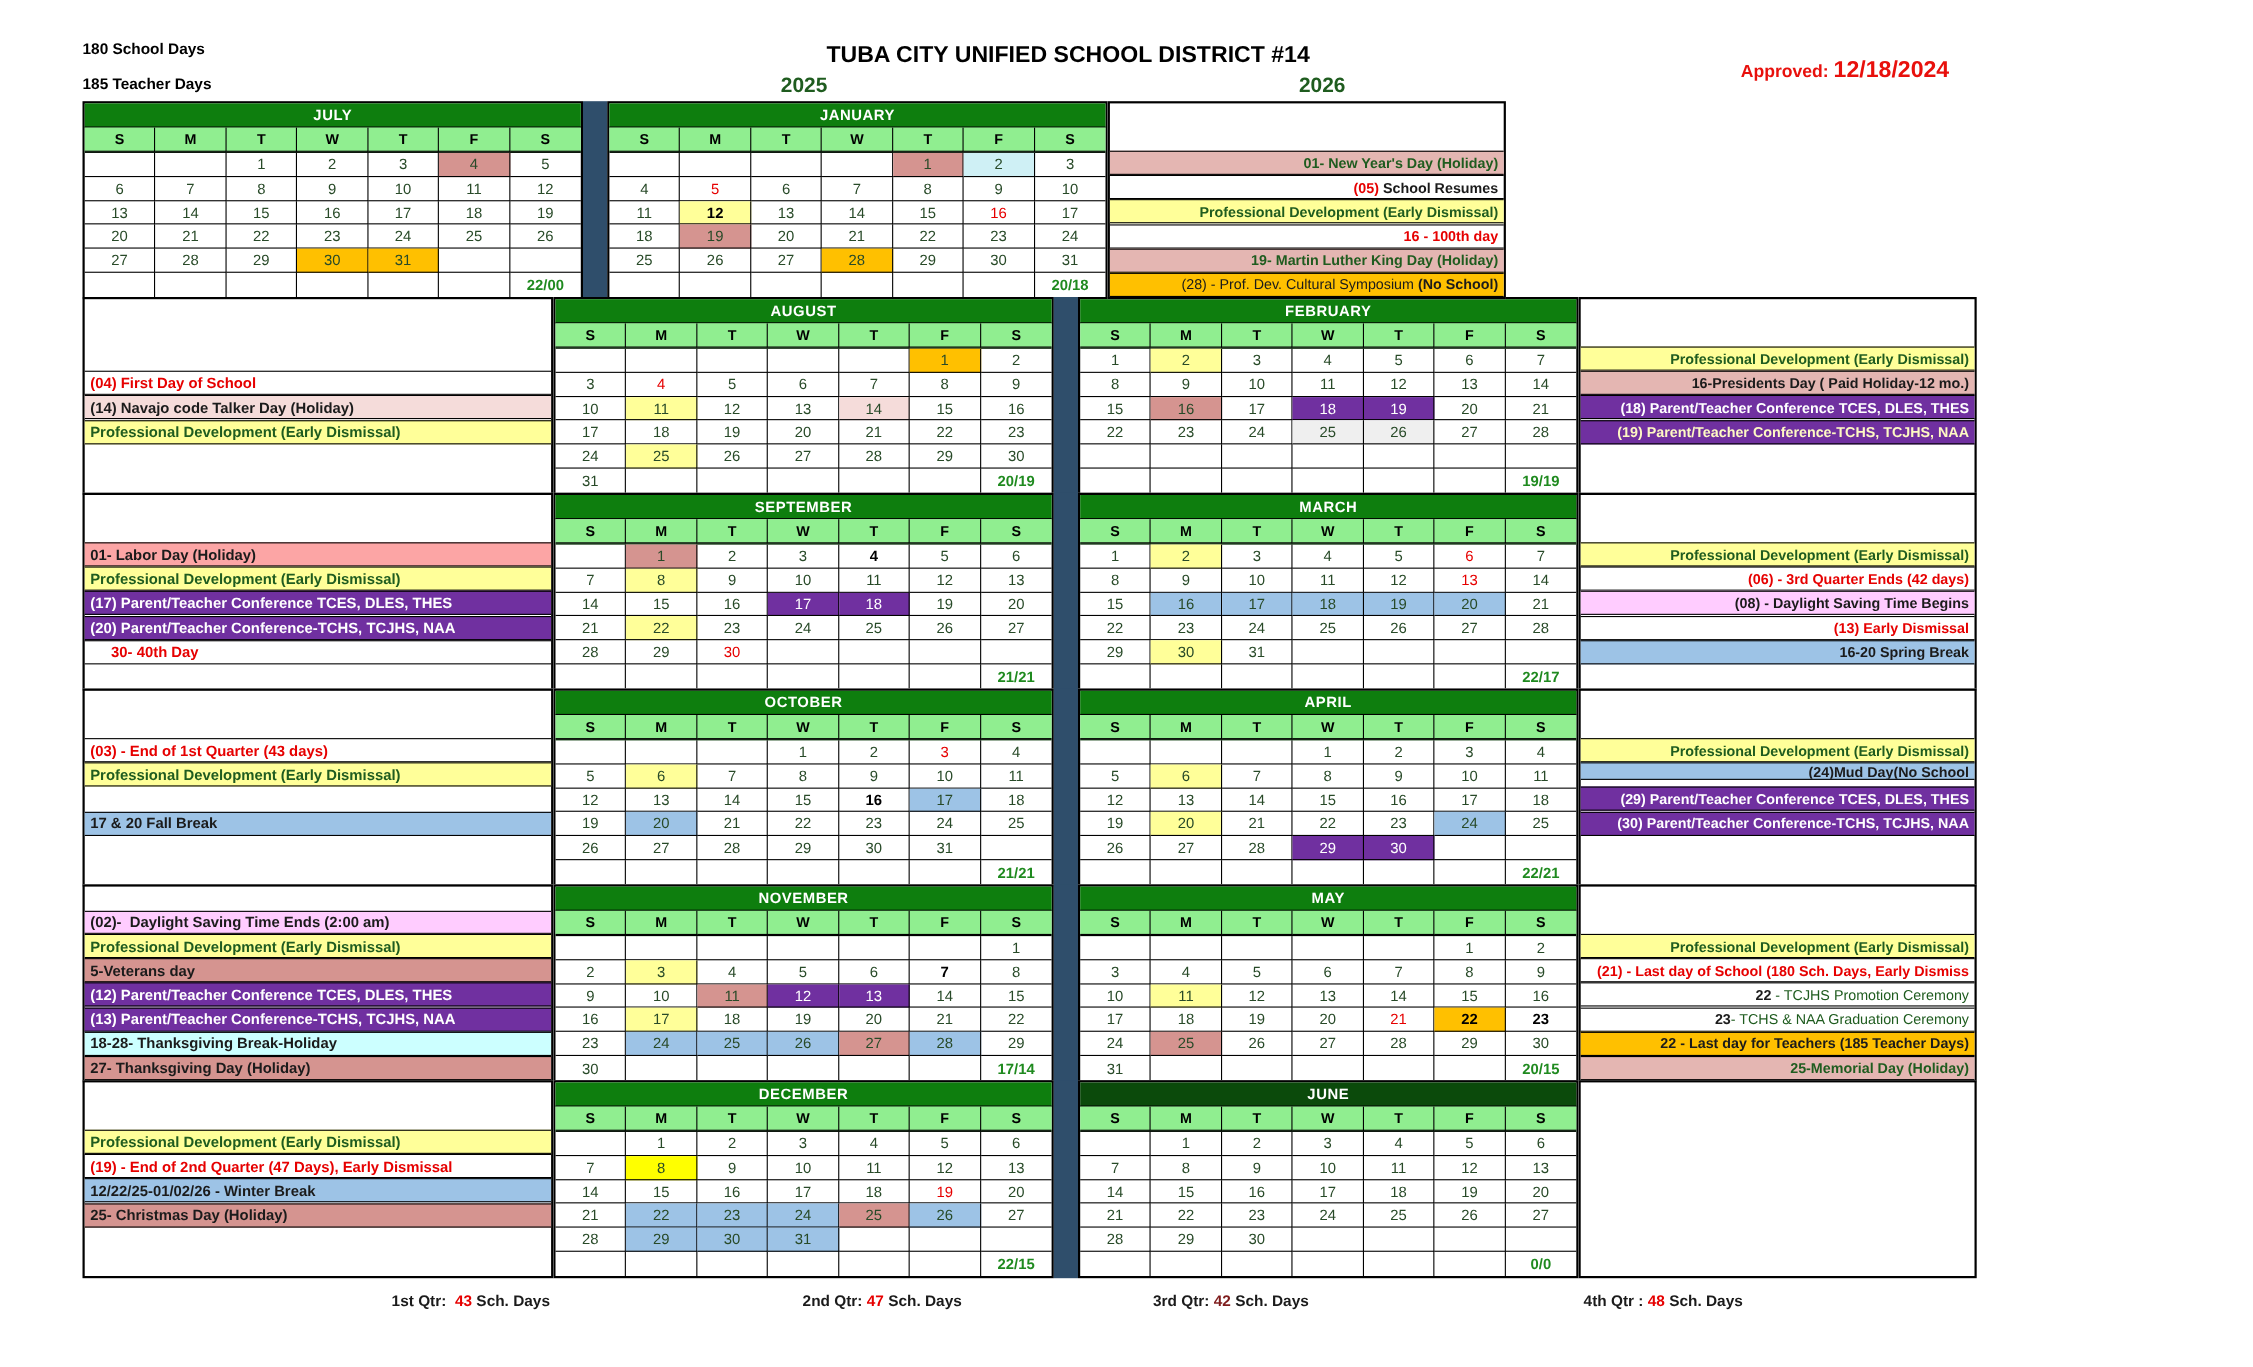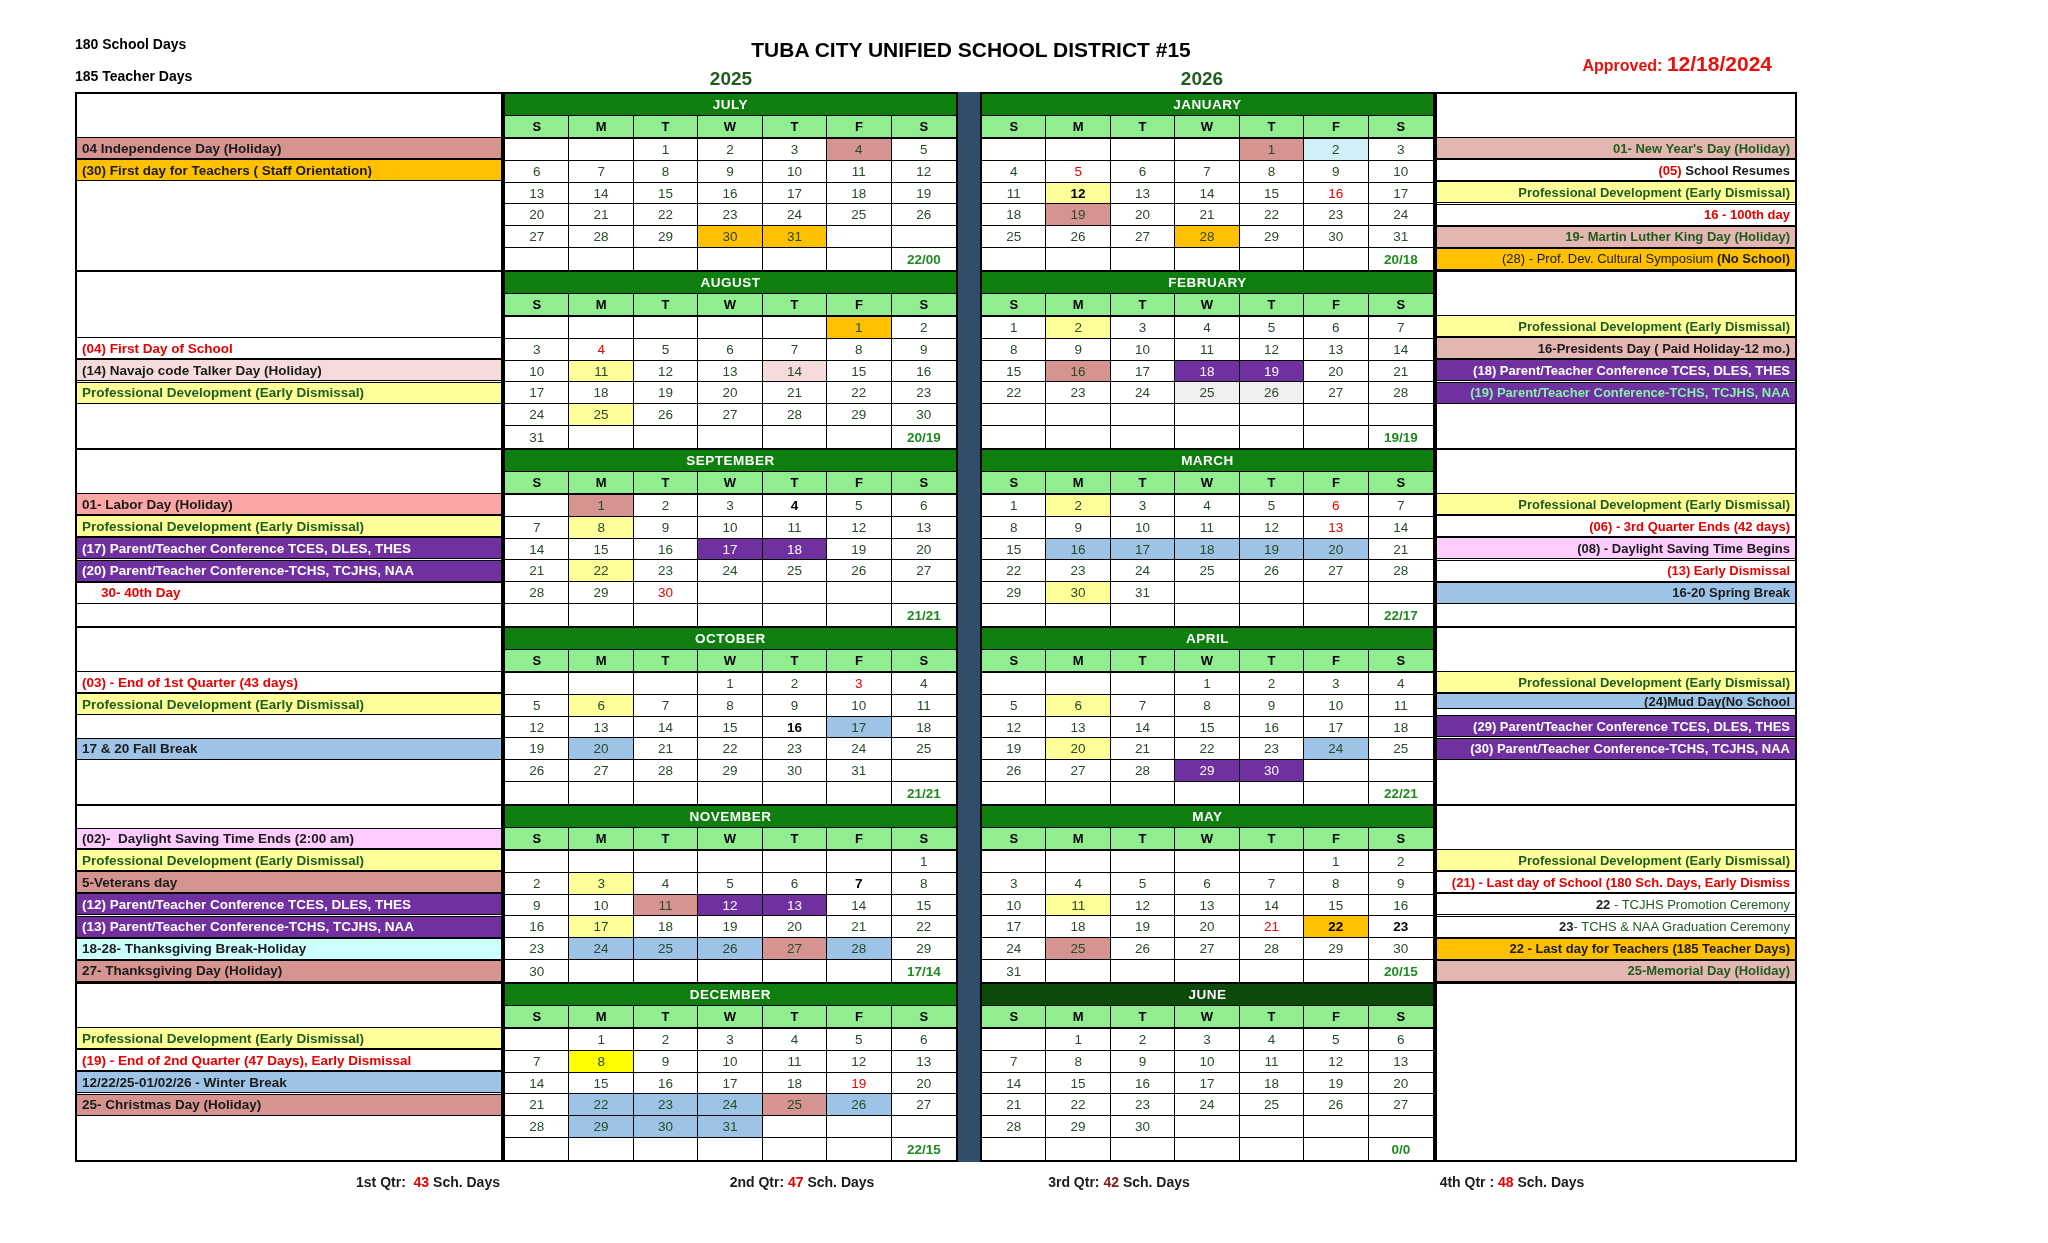--- a/index.html
+++ b/index.html
@@ -50,31 +50,27 @@
   .navy{width:22px;background:#2F4E6B}
 
   .qtot{position:absolute;top:1174px;transform:translateX(-50%);
         font-size:14px;font-weight:bold;color:#1b1b1b;white-space:pre}
 </style>
 </head>
 <body>
 
 <div class="note" id="note1">180 School Days</div>
 <div class="note" id="note2">185 Teacher Days</div>
-<div class="title">TUBA CITY UNIFIED SCHOOL DISTRICT #15</div>
+<div class="title">TUBA CITY UNIFIED SCHOOL DISTRICT #14</div>
 <div class="year" id="year-left">2025</div>
 <div class="year" id="year-right">2026</div>
 <div class="approved"><span>Approved:</span> <span class="adate">12/18/2024</span></div>
 
 <div id="cal">
     <div class="band">
-      <div class="acol left">
-        <div class="abar" style="top: 43px; height: 22.17px; background: rgb(213, 148, 144);"><span>04 Independence Day (Holiday)</span></div>
-        <div class="abar" style="top: 65.17px; height: 22.17px; background: rgb(255, 192, 0);"><span>(30) First day for Teachers ( Staff Orientation)</span></div>
-      </div>
       <div class="month">
         <div class="mhead">JULY</div>
         <div class="mrow dow">
           <div class="cell dowc">S</div>
           <div class="cell dowc">M</div>
           <div class="cell dowc">T</div>
           <div class="cell dowc">W</div>
           <div class="cell dowc">T</div>
           <div class="cell dowc">F</div>
           <div class="cell dowc">S</div>
@@ -346,21 +342,21 @@
           <div class="cell"></div>
           <div class="cell"></div>
           <div class="cell"></div>
           <div class="cell foot">19/19</div>
         </div>
       </div>
       <div class="acol right">
         <div class="abar" style="top: 43px; height: 22.17px; background: rgb(255, 255, 153);"><span style="color: rgb(31, 92, 31);">Professional Development (Early Dismissal)</span></div>
         <div class="abar" style="top: 65.17px; height: 22.17px; background: rgb(228, 182, 178);"><span>16-Presidents Day ( Paid Holiday-12 mo.)</span></div>
         <div class="abar" style="top: 87.34px; height: 22.17px; background: rgb(112, 48, 160);"><span style="color: rgb(255, 255, 255);">(18) Parent/Teacher Conference TCES, DLES, THES</span></div>
-        <div class="abar" style="top: 109.51px; height: 22.17px; background: rgb(112, 48, 160);"><span style="color: #86efac;">(19) Parent/Teacher Conference-TCHS, TCJHS, NAA</span></div>
+        <div class="abar" style="top: 109.51px; height: 22.17px; background: rgb(112, 48, 160);"><span style="color: #fef9c3;">(19) Parent/Teacher Conference-TCHS, TCJHS, NAA</span></div>
       </div>
     </div>
     <div class="band">
       <div class="acol left">
         <div class="abar" style="top: 43px; height: 22.17px; background: #fca5a5;"><span>01- Labor Day (Holiday)</span></div>
         <div class="abar" style="top: 65.17px; height: 22.17px; background: rgb(255, 255, 153);"><span style="color: rgb(31, 92, 31);">Professional Development (Early Dismissal)</span></div>
         <div class="abar" style="top: 87.34px; height: 22.17px; background: rgb(112, 48, 160);"><span style="color: rgb(255, 255, 255);">(17) Parent/Teacher Conference TCES, DLES, THES</span></div>
         <div class="abar" style="top: 109.51px; height: 22.17px; background: rgb(112, 48, 160);"><span style="color: rgb(255, 255, 255);">(20) Parent/Teacher Conference-TCHS, TCJHS, NAA</span></div>
         <div class="abar" style="top: 131.68px; height: 22.17px; padding-left: 24px;"><span style="color: rgb(230, 0, 0);">30- 40th Day</span></div>
       </div>

